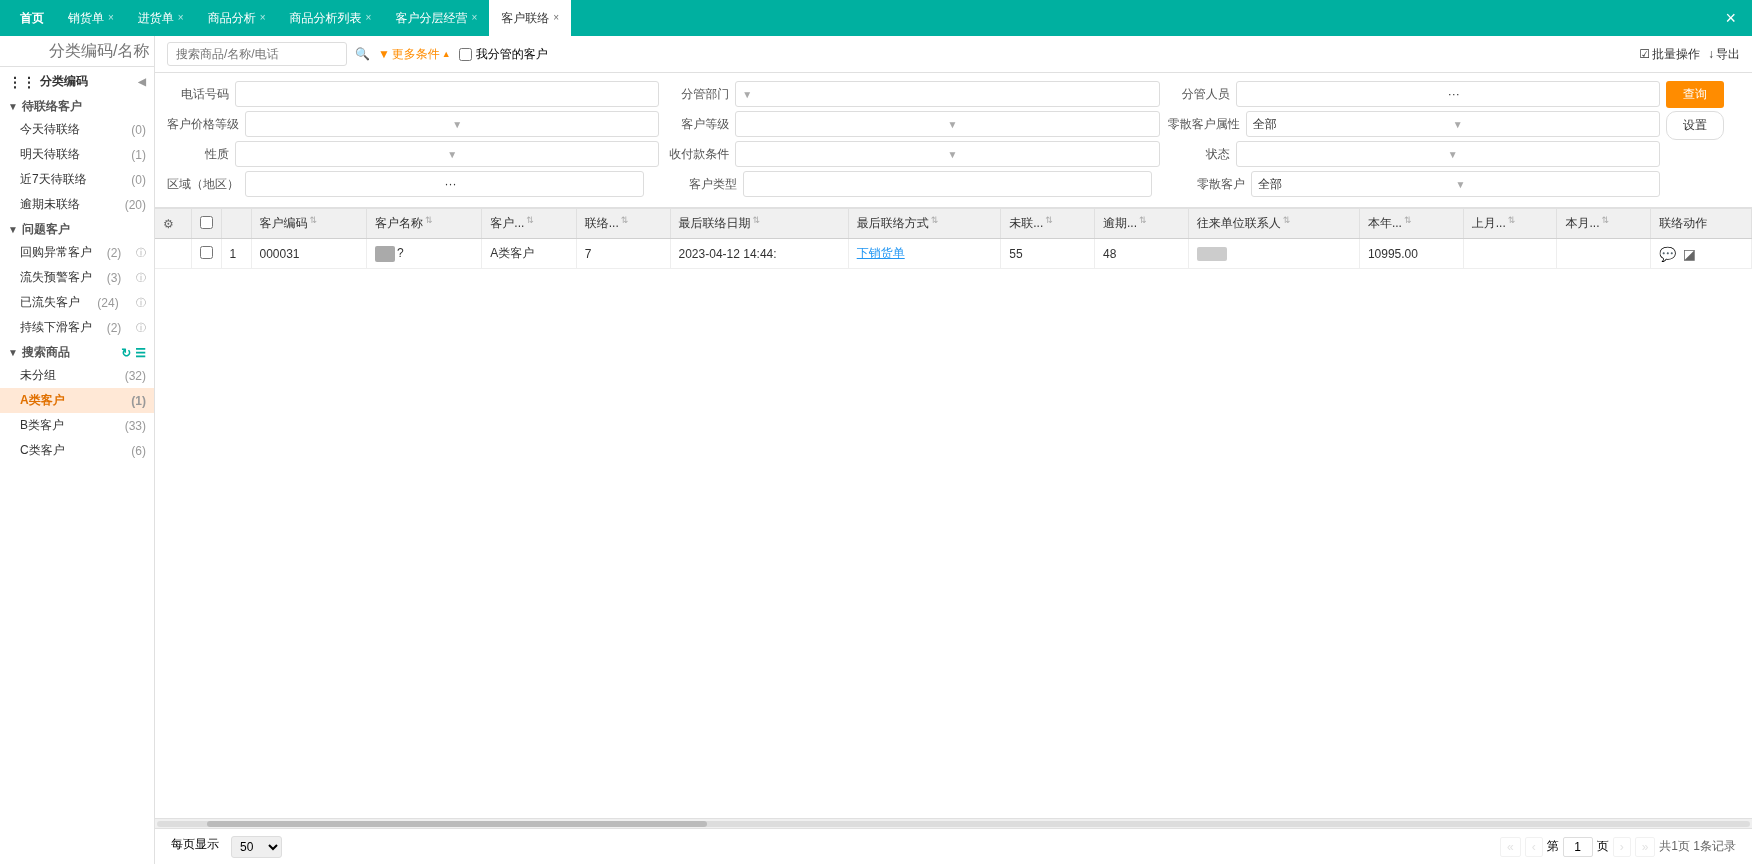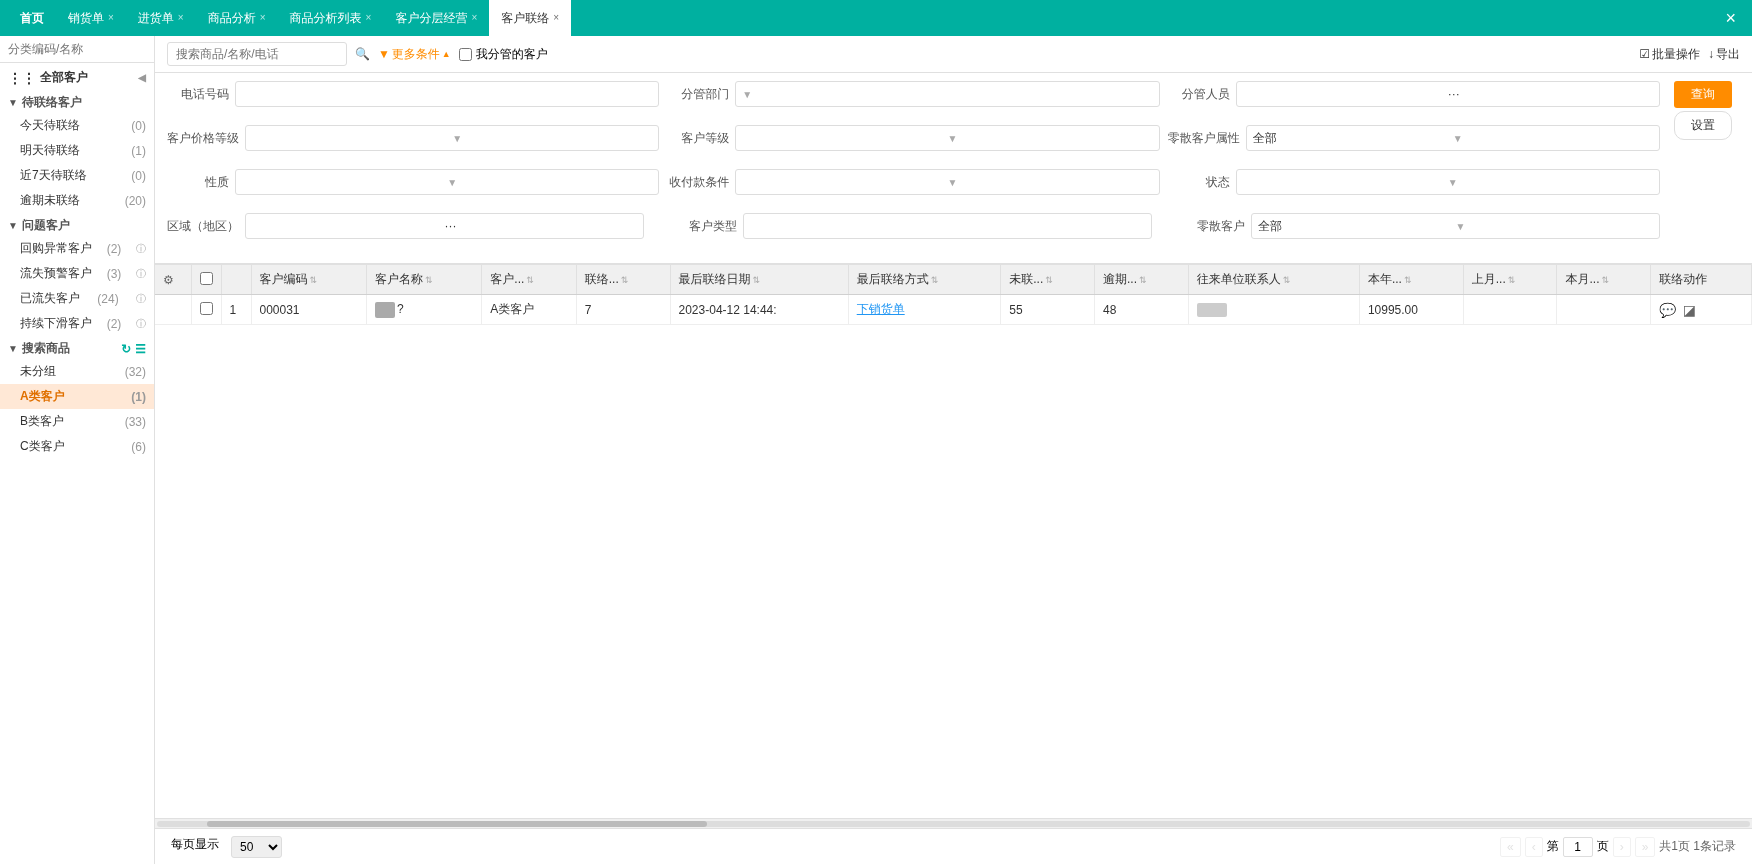--- a/index.html
+++ b/index.html
@@ -36,21 +36,21 @@
       display: flex; flex-direction: column;
       overflow-y: auto;
     }
     .sidebar-search {
       display: flex; align-items: center;
       padding: 6px 8px; border-bottom: 1px solid #e0e0e0;
       gap: 4px;
     }
     .sidebar-search input {
       flex: 1; border: none; outline: none;
-      font-size: 12px; color: #8b5cf6;
+      font-size: 16px; color: #8b5cf6; margin-left: 41px;
     }
     .sidebar-section-header {
       display: flex; align-items: center; justify-content: space-between;
       padding: 6px 8px 4px 8px;
       font-weight: bold; color: #333;
       cursor: pointer;
     }
     .sidebar-collapse-icon { color: #999; font-size: 10px; cursor: pointer; }
     .sidebar-group-header {
       display: flex; align-items: center; gap: 4px;
@@ -111,21 +111,21 @@
     }
     table { width: 100%; border-collapse: collapse; }
     thead tr { background: #f0f0f0; }
     thead th {
       padding: 6px 8px; text-align: left;
       border-right: 1px solid #e0e0e0;
       border-bottom: 1px solid #d0d0d0;
       white-space: nowrap; color: #333; font-weight: normal;
       position: relative;
     }
-    thead th .col-sort { display: flex; align-items: center; gap: 2px; }
+    thead th .col-sort { display: flex; align-items: flex-start; gap: 2px; }
     thead th .sort-icon { color: #aaa; font-size: 9px; }
     tbody tr { border-bottom: 1px solid #eee; }
     tbody td {
       padding: 6px 8px; border-right: 1px solid #eee;
       white-space: nowrap; color: #333;
     }
     tbody td.link-cell { color: #2196F3; text-decoration: underline; cursor: pointer; }
     .gear-icon { cursor: pointer; color: #666; }
     .checkbox-cell { width: 30px; text-align: center; }
 
@@ -154,21 +154,21 @@
     .scroll-track { flex: 1; background: #ddd; border-radius: 5px; height: 6px; }
     .scroll-thumb { width: 500px; background: #bbb; border-radius: 5px; height: 6px; margin-left: 50px; }
 
     .filter-advanced-grid {
       background: white;
       border-bottom: 1px solid #e0e0e0;
       padding: 8px 12px 6px 12px;
     }
     .filter-row-grid {
       display: grid; grid-template-columns: 1fr 1fr 1fr;
-      gap: 6px 8px; margin-bottom: 18px;
+      gap: 6px 8px; margin-bottom: 4px;
     }
     .filter-cell {
       display: flex; align-items: center;
     }
     .filter-cell .label {
       min-width: 68px; text-align: right; color: #555; white-space: nowrap; padding-right: 6px;
     }
     .filter-select {
       flex: 1; height: 26px; border: 1px solid #ddd; border-radius: 3px;
       display: flex; align-items: center; padding: 0 6px;
@@ -223,21 +223,21 @@
 
     <div class="sidebar">
       <div class="sidebar-search">
         <input type="text" placeholder="分类编码/名称" style="">
 
       </div>
 
       <div class="sidebar-section-header">
         <span style="display:flex;align-items:center;gap:4px;">
           <span style="font-size:14px;">⋮⋮</span>
-          <span>全部客户</span>
+          <span>分类编码</span>
         </span>
         <span class="sidebar-collapse-icon">◀</span>
       </div>
 
       <div class="sidebar-group-header">
         <span class="arrow">▼</span>
         <span>待联络客户</span>
       </div>
       <div class="sidebar-item">
         <span>今天待联络</span>
@@ -329,21 +329,21 @@
           <span class="export-btn">
             <span>↓</span>
             <span>导出</span>
           </span>
         </div>
       </div>
 
       <div class="filter-advanced-grid">
         <div style="position:relative;">
 
-          <div style="position:absolute; right:8px; top:0; display:flex; flex-direction:column; gap:3px; z-index:10;">
+          <div style="position:absolute; right:16px; top:0; display:flex; flex-direction:column; gap:3px; z-index:10;">
             <button class="query-btn">查询</button>
             <button class="settings-btn">设置</button>
           </div>
 
           <div class="filter-row-grid" style="padding-right:80px;">
             <div class="filter-cell">
               <span class="label">电话号码</span>
               <input class="filter-plain-input" style="flex: 1 1 0%;" type="text">
             </div>
             <div class="filter-cell">

